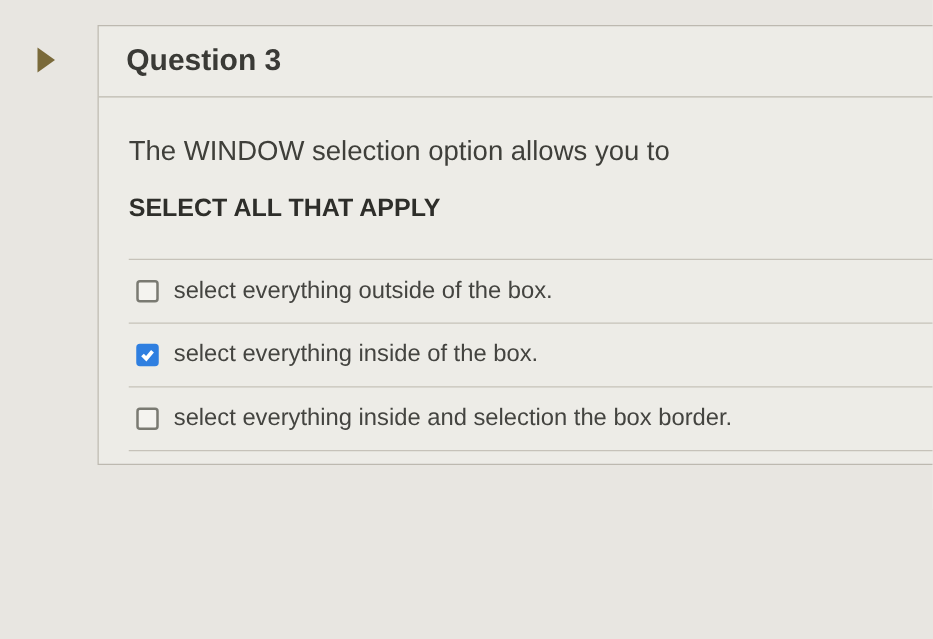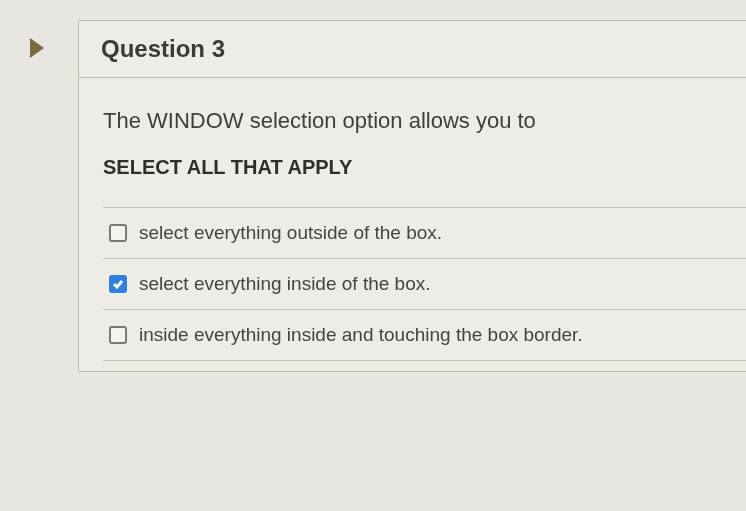--- a/index.html
+++ b/index.html
@@ -121,18 +121,18 @@
               <polyline points="2,6 5,9 10,3"></polyline>
             </svg>
         </span>
         <span class="option-label">select everything inside of the box.</span>
       </label>
 
       <label class="option-row">
         <span class="checkbox">
           
         </span>
-        <span class="option-label">inside everything inside and touching the box border.</span>
+        <span class="option-label">select everything inside and selection the box border.</span>
       </label>
 
     </div>
   </div>
 </div>
 
 </body></html>

